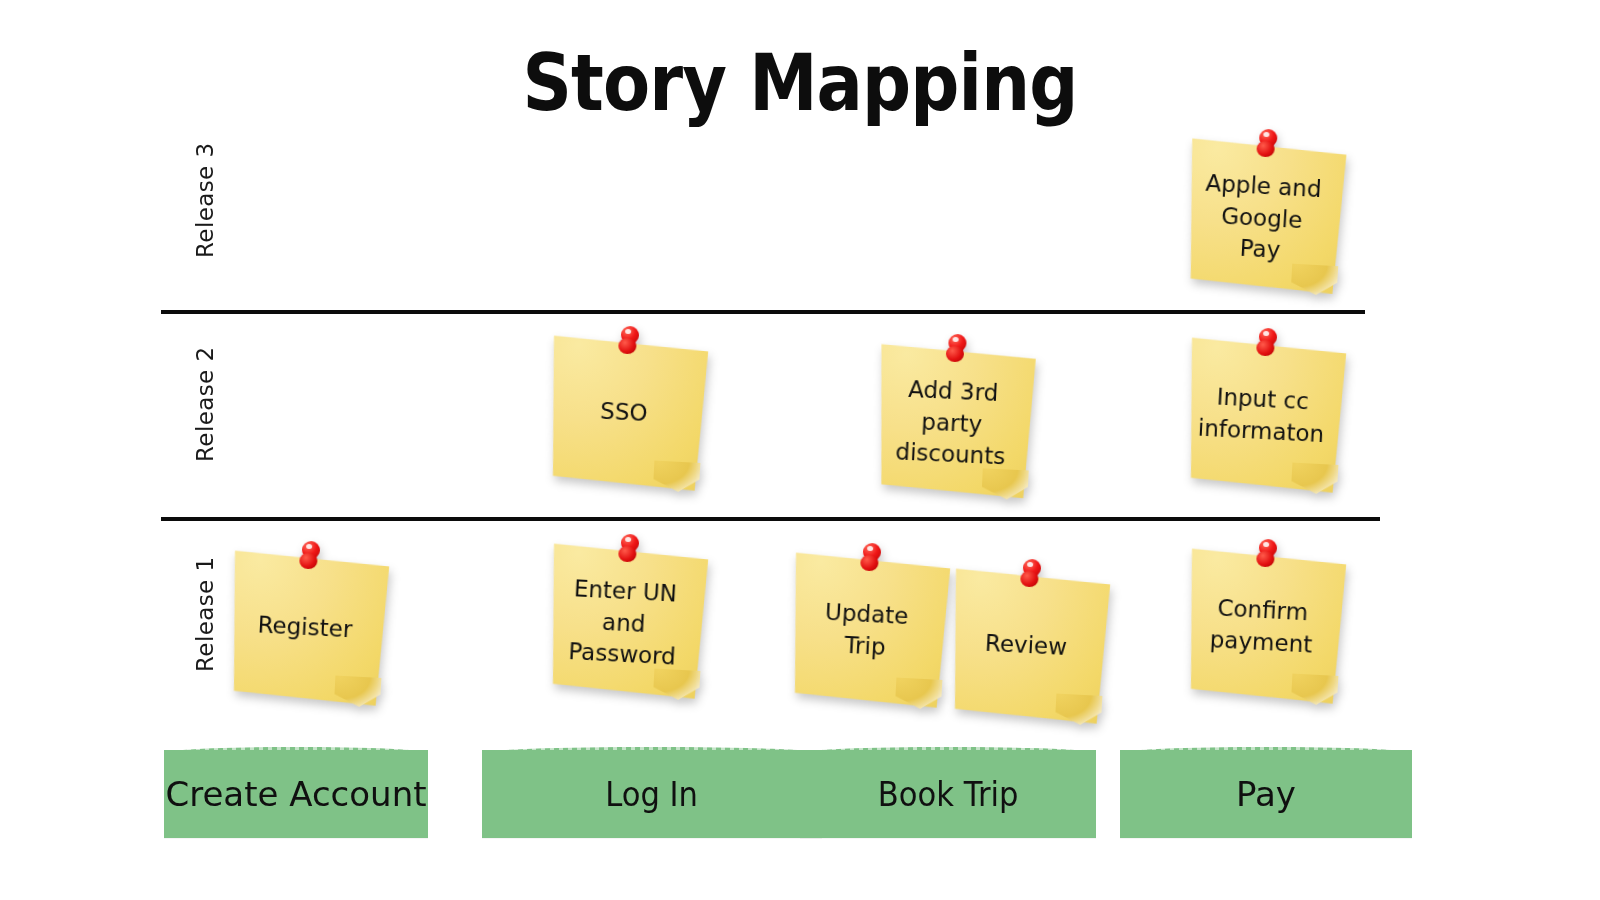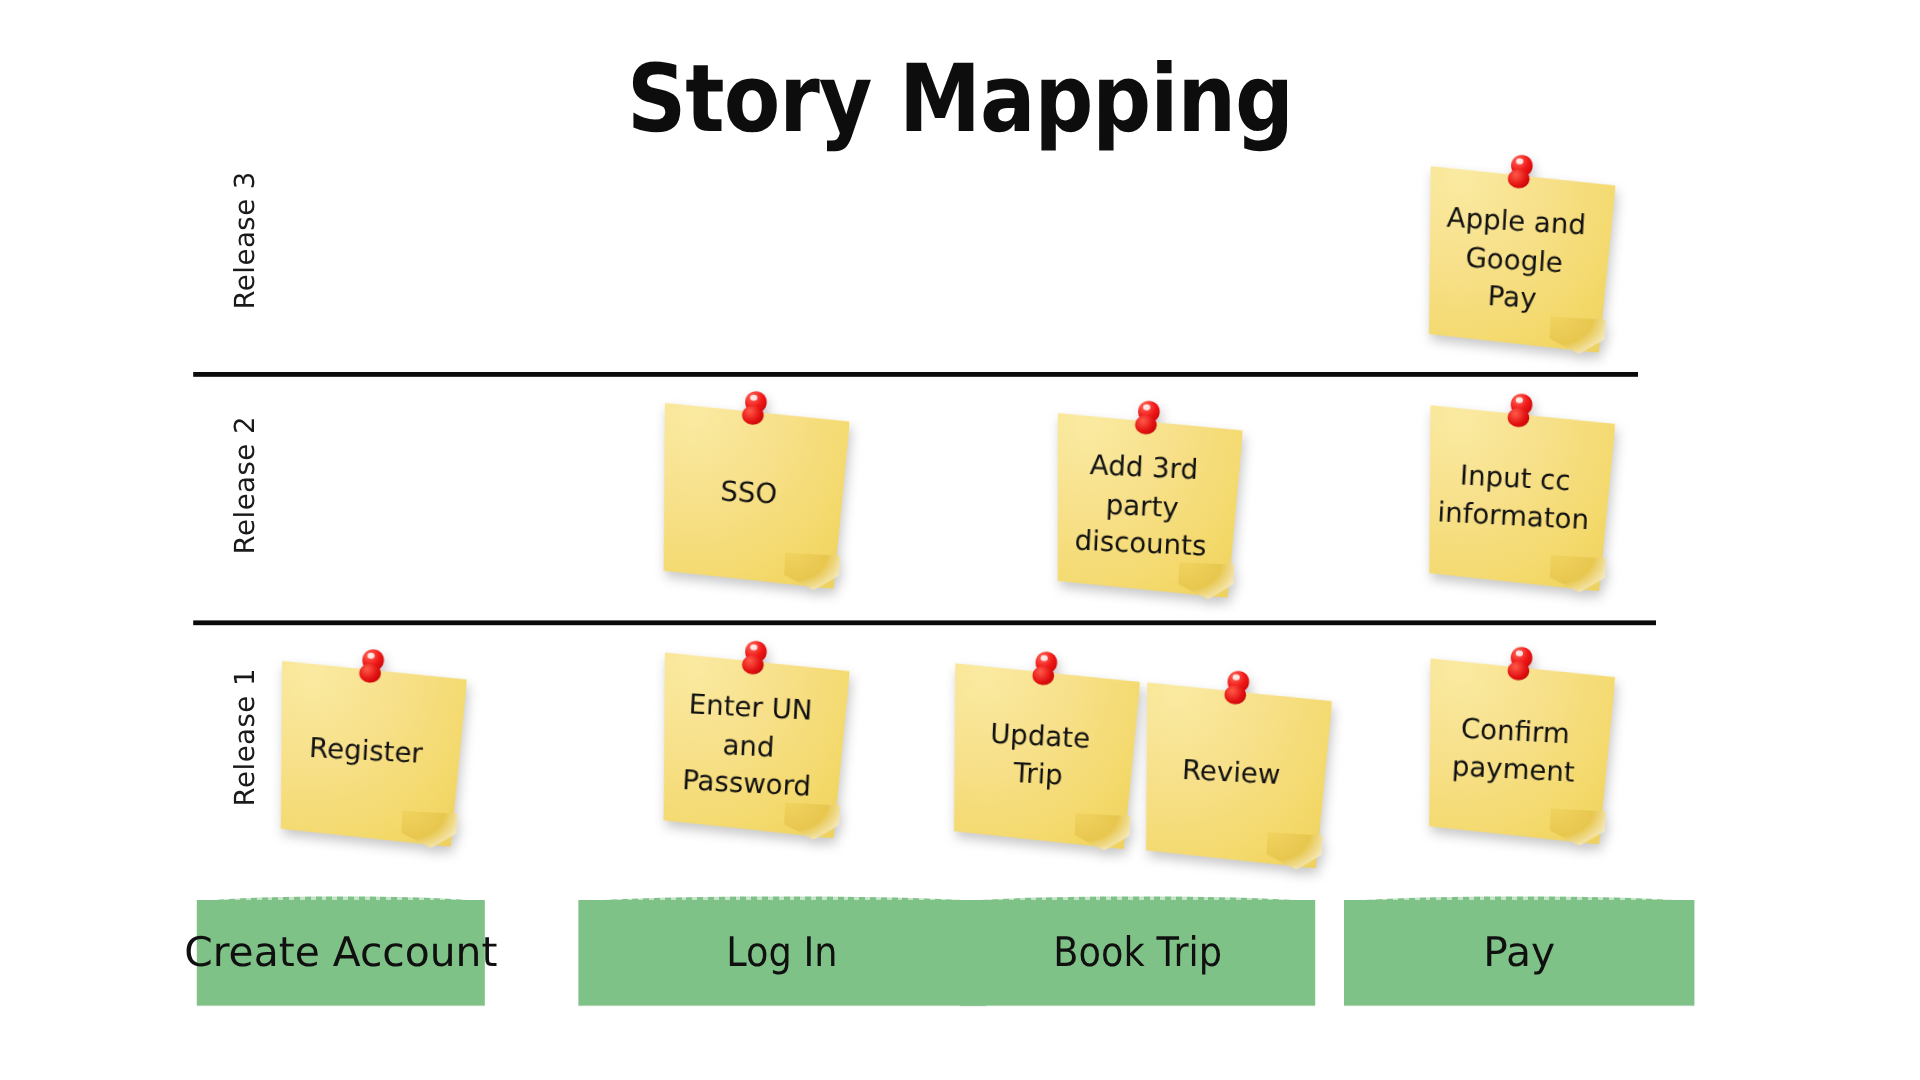--- a/index.html
+++ b/index.html
@@ -272,21 +272,21 @@
   <div class="curl"></div>
   <div class="pin">
     <div class="head"></div>
       <div class="collar"></div>
       <div class="gleam"></div>
   </div>
   <div class="note-text">Confirm
 payment</div>
 </div>
 
-<div class="activity" style="left:164px; top:750px; width:240px;">
+<div class="activity" style="left:164px; top:750px; width:264px;">
   <div class="frill"></div>
   <span class="activity-label">Create Account</span>
 </div>
 
 <div class="activity condensed" style="left:482px; top:750px; width:340px;">
   <div class="frill"></div>
   <span class="activity-label">Log In</span>
 </div>
 
 <div class="activity condensed" style="left:800px; top:750px; width:296px;">

